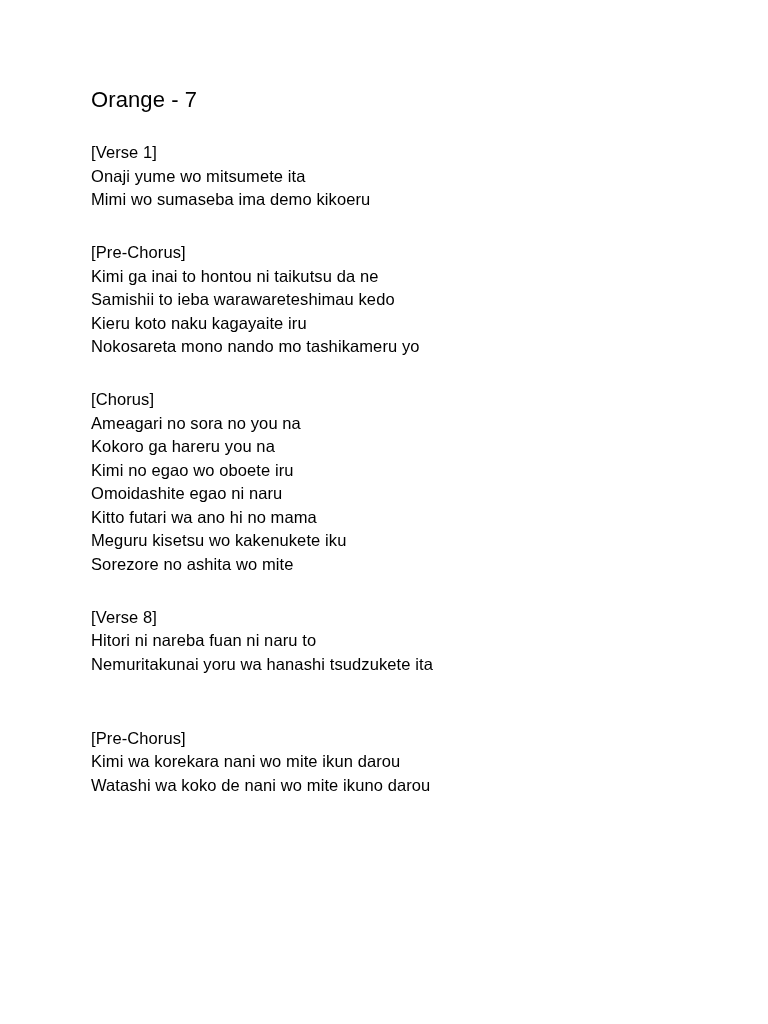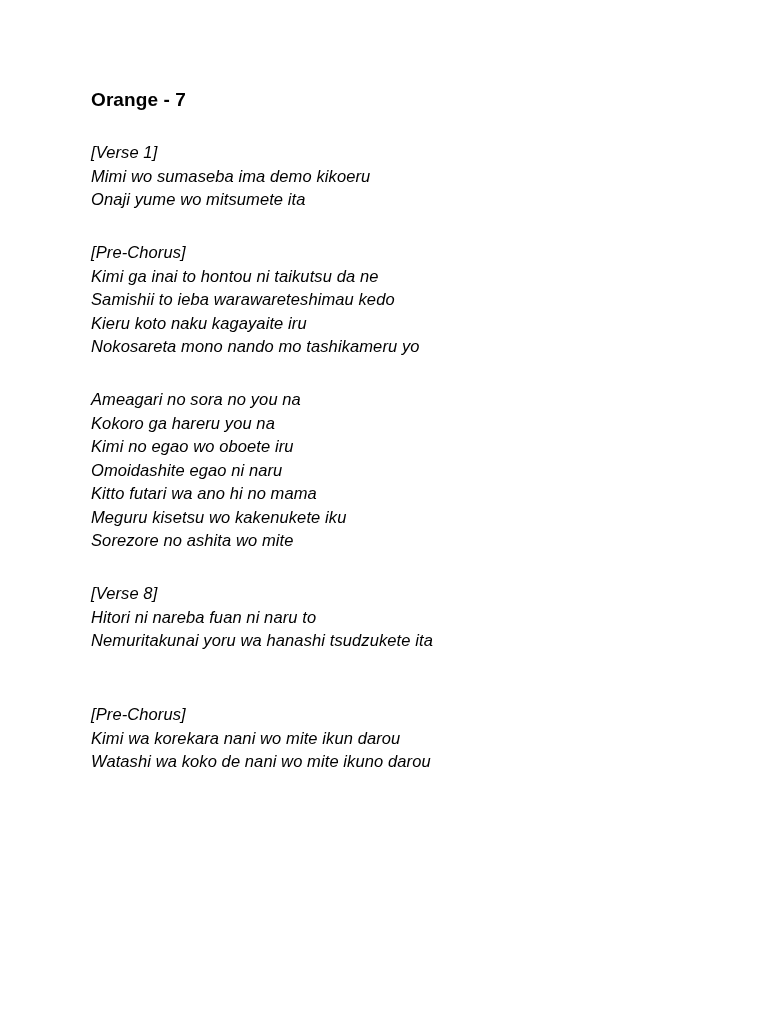--- a/index.html
+++ b/index.html
@@ -21,55 +21,55 @@
     left: 91px;
     top: 88px;
     width: 620px;
     font-size: 16.5px;
     line-height: 23.5px;
     font-weight: 400;
     letter-spacing: 0.1px;
   }
   .doc-title {
     margin: 0;
-    font-size: 19px;
+    font-size: 22px;
     line-height: 23.5px;
-    font-weight: 700;
+    font-weight: 400;
   }
   .section {
     margin-top: 29.5px;
   }
   .section.gap-large {
     margin-top: 50.5px;
   }
   .line {
     white-space: pre;
-    font-style: italic;
   }
 </style>
 </head>
 <body>
 
 <div class="page">
   <div class="doc">
     <div class="doc-title">Orange - 7</div>
     <div id="sections">
         <div class="section">
           <div class="line">[Verse 1]</div>
+          <div class="line">Onaji yume wo mitsumete ita</div>
           <div class="line">Mimi wo sumaseba ima demo kikoeru</div>
-          <div class="line">Onaji yume wo mitsumete ita</div>
         </div>
         <div class="section">
           <div class="line">[Pre-Chorus]</div>
           <div class="line">Kimi ga inai to hontou ni taikutsu da ne</div>
           <div class="line">Samishii to ieba warawareteshimau kedo</div>
           <div class="line">Kieru koto naku kagayaite iru</div>
           <div class="line">Nokosareta mono nando mo tashikameru yo</div>
         </div>
         <div class="section">
+          <div class="line">[Chorus]</div>
           <div class="line">Ameagari no sora no you na</div>
           <div class="line">Kokoro ga hareru you na</div>
           <div class="line">Kimi no egao wo oboete iru</div>
           <div class="line">Omoidashite egao ni naru</div>
           <div class="line">Kitto futari wa ano hi no mama</div>
           <div class="line">Meguru kisetsu wo kakenukete iku</div>
           <div class="line">Sorezore no ashita wo mite</div>
         </div>
         <div class="section">
           <div class="line">[Verse 8]</div>

